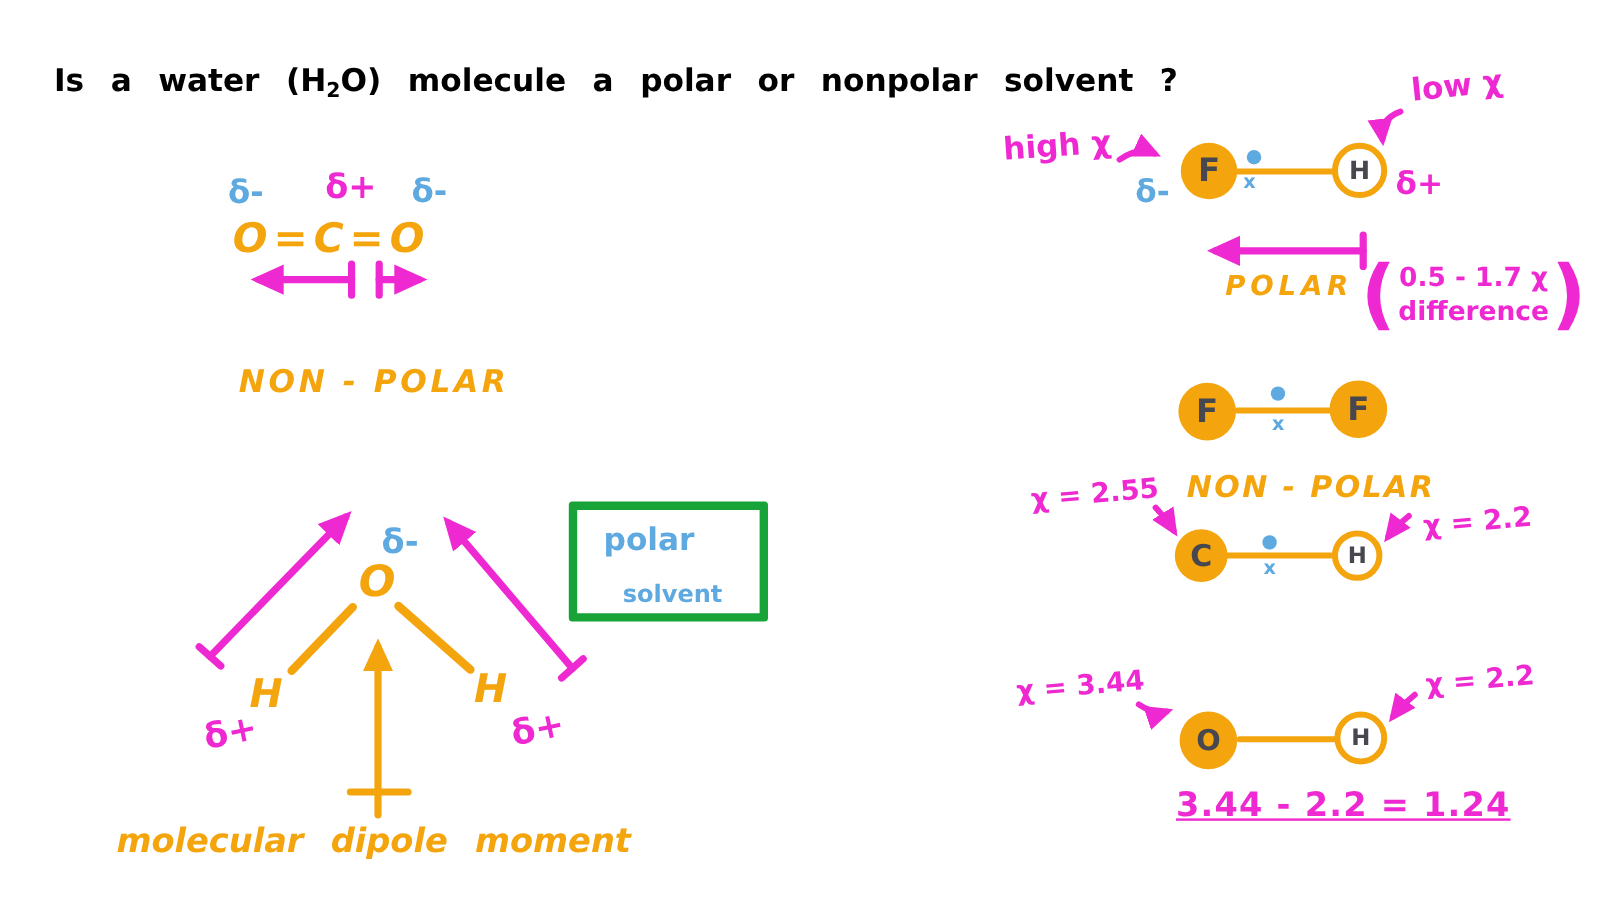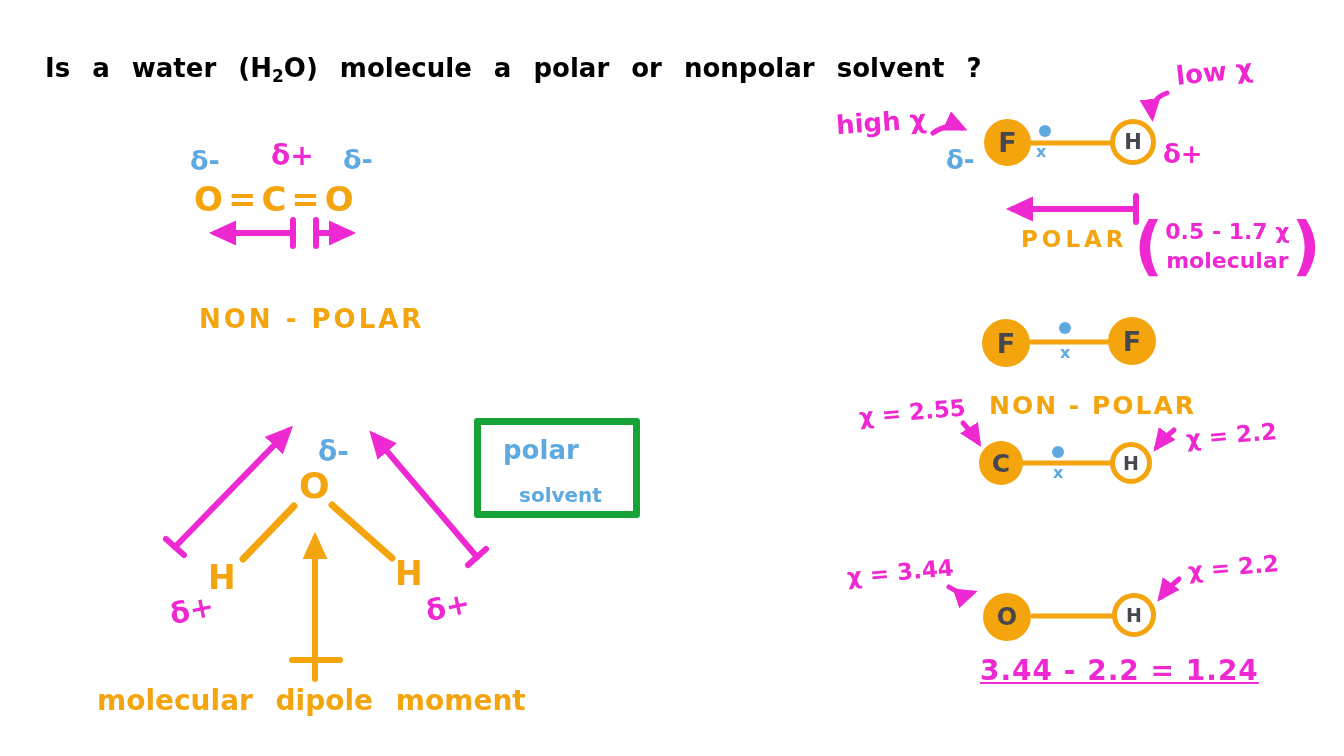--- a/index.html
+++ b/index.html
@@ -2,21 +2,21 @@
 <html><head>
 <meta charset="utf-8">
 <style>
   html,body{margin:0;padding:0;}
   #canvas{
     position:relative; width:1344px; height:756px; background:#ffffff;
     overflow:hidden; font-family:"DejaVu Sans",sans-serif; font-weight:bold;
   }
   .t{position:absolute; white-space:nowrap; line-height:1.1;}
   .mag{color:#EF29D2;}
-  .org{color:#F4A40D;}
+  .org{color:#F4A40D;font-style:italic;}
   .blu{color:#5EA9E0;}
   .ink{color:#000000;}
   svg.overlay{position:absolute; left:0; top:0; width:1344px; height:756px;}
   .atom{
     position:absolute; border-radius:50%; display:flex;
     align-items:center; justify-content:center; color:#474750;
   }
   .atom.fill{background:#F4A40D;}
   .atom.outline{background:#ffffff; border:5px solid #F4A40D;}
   .edot{position:absolute; width:12px; height:12px; border-radius:50%; background:#5EA9E0;}
@@ -128,21 +128,21 @@
   <div class="atom outline" style="left:1110px; top:119px; width:36px; height:36px; font-size:21px;">H</div>
   <div class="edot" style="left:1039px; top:125px;"></div>
   <div class="t ex" style="left:1036px; top:143px;">x</div>
   <div class="t mag" style="left:1163px; top:140px; font-size:26px;">δ+</div>
 
   <div class="t org" style="left:1021px; top:227px; font-size:23px; letter-spacing:4px;">POLAR</div>
   <div class="range-wrap">
     <span class="paren">(</span>
     <span class="range-lines">
       <div>0.5 - 1.7 χ</div>
-      <div>molecular</div>
+      <div>difference</div>
     </span>
     <span class="paren">)</span>
   </div>
 
   <div class="atom fill" style="left:982px; top:319px; width:48px; height:48px; font-size:27px;">F</div>
   <div class="atom fill" style="left:1108px; top:317px; width:48px; height:48px; font-size:27px;">F</div>
   <div class="edot" style="left:1059px; top:322px;"></div>
   <div class="t ex" style="left:1060px; top:344px;">x</div>
   <div class="t org" style="left:989px; top:392px; font-size:25px; letter-spacing:2px;">NON - POLAR</div>
 

